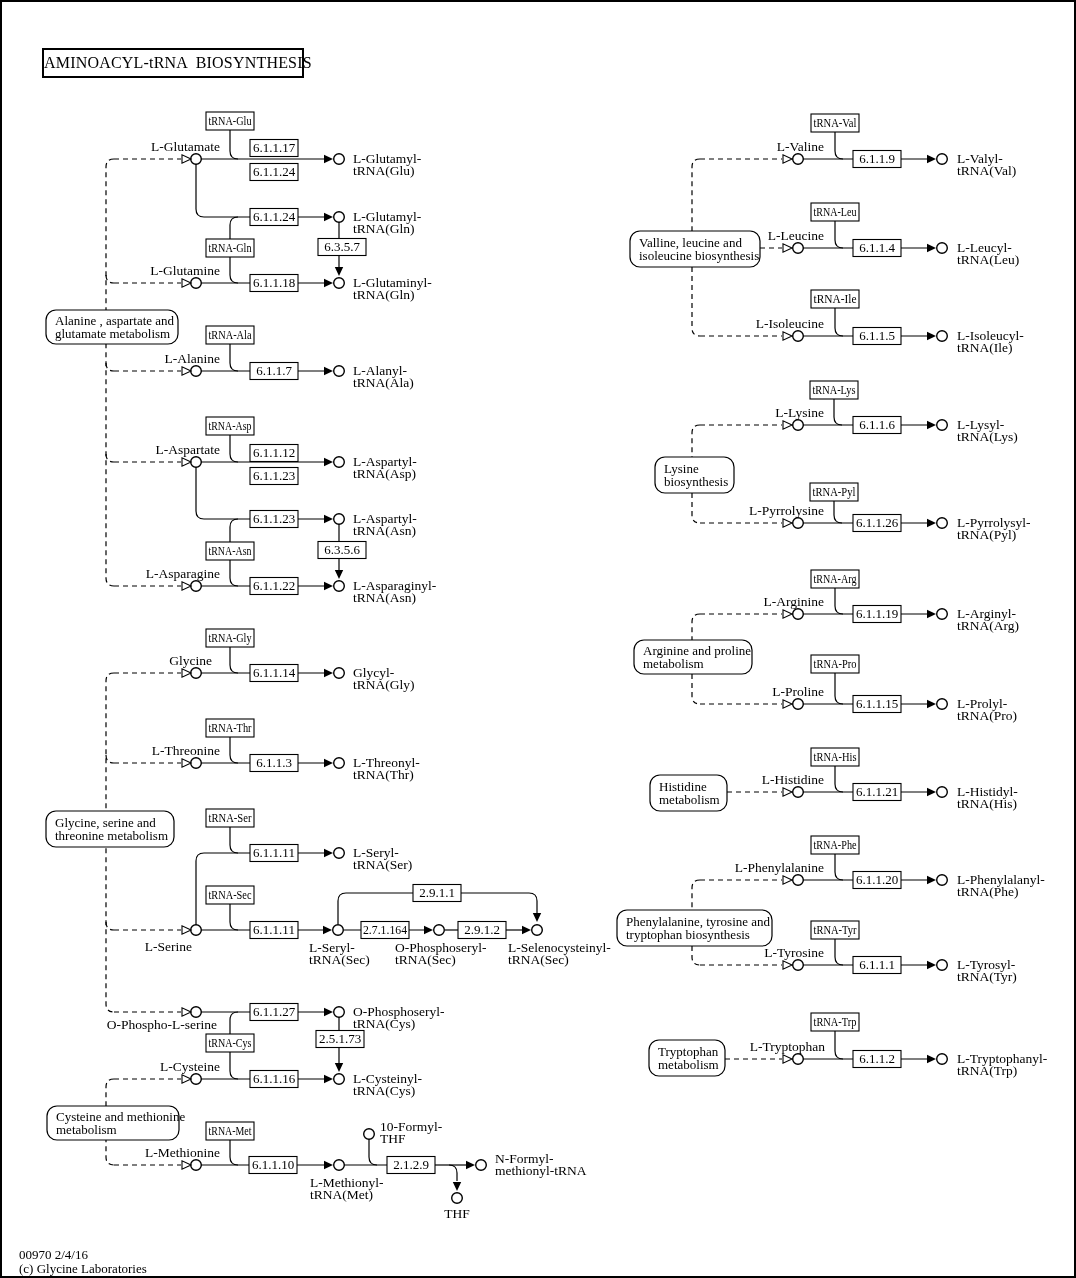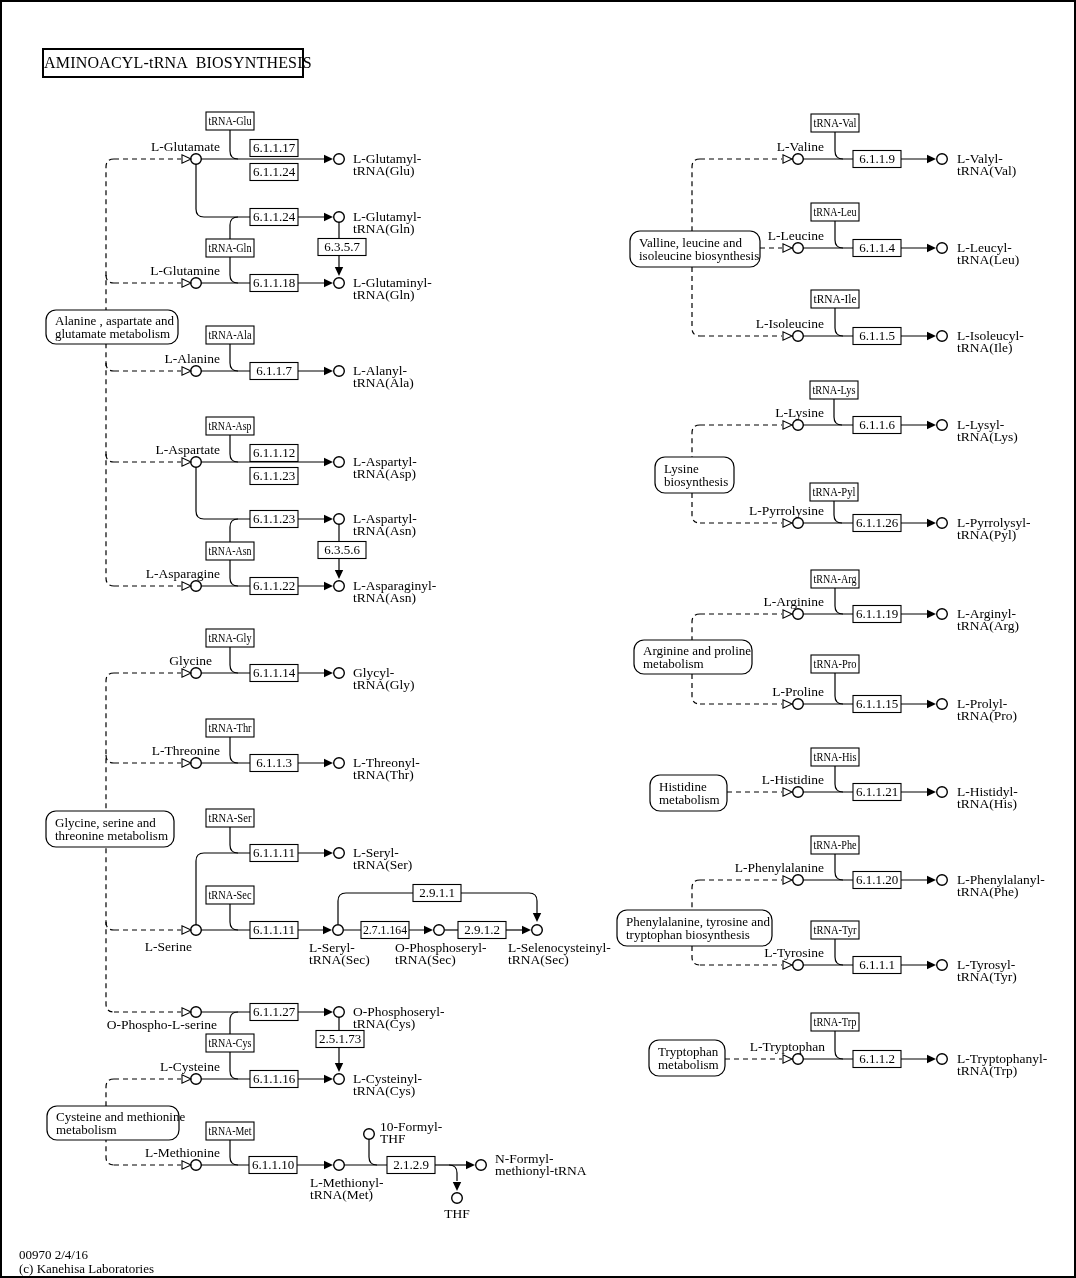--- a/index.html
+++ b/index.html
@@ -546,15 +546,15 @@
       <text x="955" y="525" text-anchor="start"><tspan x="955" dy="0">L-Pyrrolysyl-</tspan><tspan x="955" dy="12">tRNA(Pyl)</tspan></text>
       <text x="955" y="616" text-anchor="start"><tspan x="955" dy="0">L-Arginyl-</tspan><tspan x="955" dy="12">tRNA(Arg)</tspan></text>
       <text x="955" y="706" text-anchor="start"><tspan x="955" dy="0">L-Prolyl-</tspan><tspan x="955" dy="12">tRNA(Pro)</tspan></text>
       <text x="955" y="794" text-anchor="start"><tspan x="955" dy="0">L-Histidyl-</tspan><tspan x="955" dy="12">tRNA(His)</tspan></text>
       <text x="955" y="882" text-anchor="start"><tspan x="955" dy="0">L-Phenylalanyl-</tspan><tspan x="955" dy="12">tRNA(Phe)</tspan></text>
       <text x="955" y="967" text-anchor="start"><tspan x="955" dy="0">L-Tyrosyl-</tspan><tspan x="955" dy="12">tRNA(Tyr)</tspan></text>
       <text x="955" y="1061" text-anchor="start"><tspan x="955" dy="0">L-Tryptophanyl-</tspan><tspan x="955" dy="12">tRNA(Trp)</tspan></text>
     </svg>
   <div class="footer">
     <div>00970 2/4/16</div>
-    <div>(c) Kanehisa Laboratories</div>
+    <div>(c) Glycine Laboratories</div>
   </div>
 </div>
 
 </body></html>

